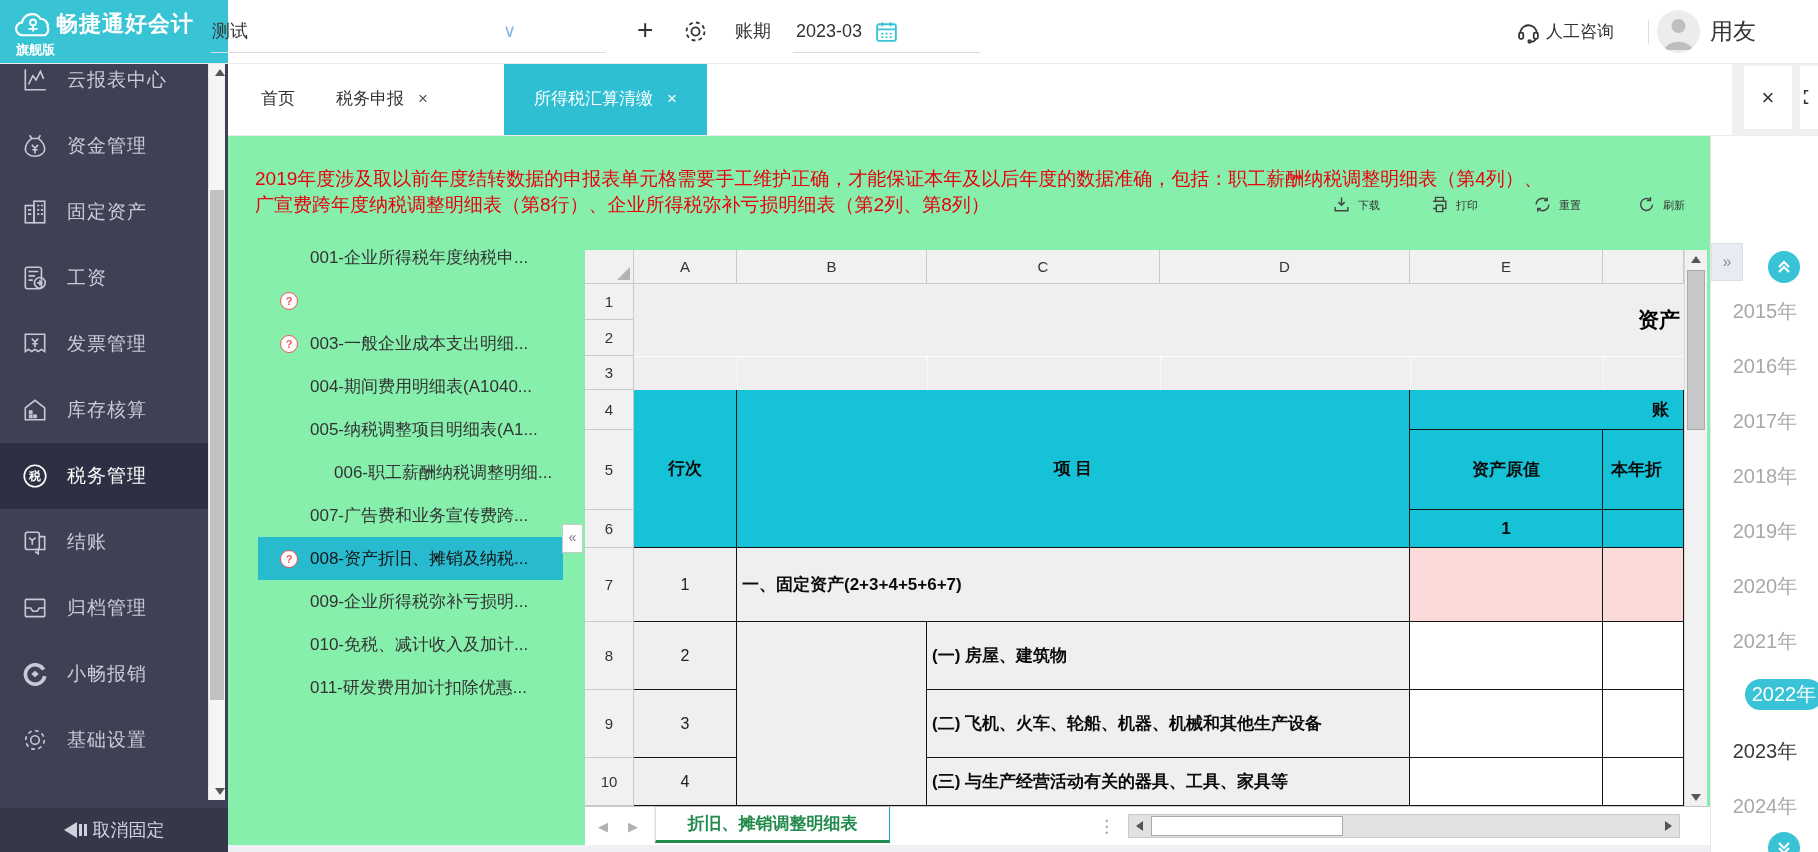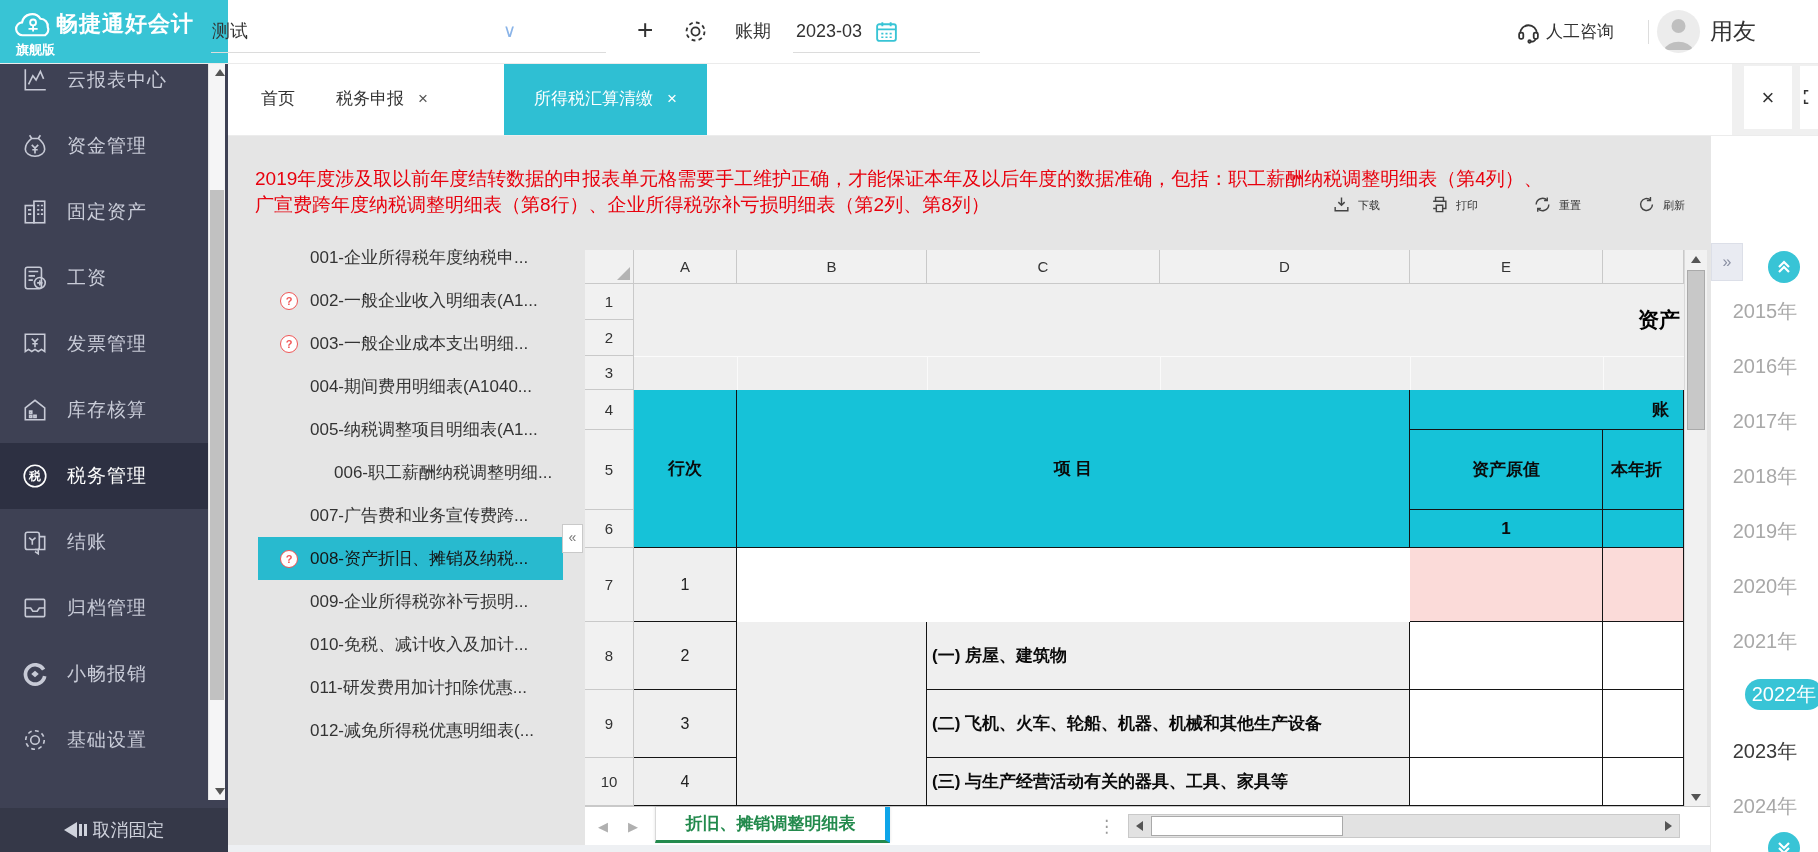--- a/index.html
+++ b/index.html
@@ -1,18 +1,18 @@
 <!DOCTYPE html>
 <html><head>
 <meta charset="utf-8">
 <style>
   html,body{margin:0;padding:0;width:1818px;height:852px;overflow:hidden;
     font-family:"Liberation Sans","DejaVu Sans",sans-serif;background:#fff;}
   .abs{position:absolute;}
-  #stage{position:relative;width:1818px;height:852px;background:#e5e5e5;overflow:hidden;}
+  #stage{position:relative;width:1818px;height:852px;background:#86efac;overflow:hidden;}
 
   
   #topbar{left:0;top:0;width:1818px;height:63px;background:#fff;border-bottom:1px solid #ebebeb;z-index:30;}
   #logo{left:0;top:0;width:228px;height:63px;background:#38c4d5;color:#fff;}
   #logo .brand-title{position:absolute;left:56px;top:9px;font-size:22px;font-weight:bold;letter-spacing:1px;}
   #logo .brand-sub{position:absolute;left:16px;top:41px;font-size:13px;font-weight:bold;}
   #logo svg{position:absolute;left:12px;top:7px;}
   .tb-text{position:absolute;top:0;height:63px;line-height:63px;font-size:18px;color:#333;}
   .tb-line{position:absolute;top:52px;height:1px;background:#dcdcdc;}
   .plus{font-size:28px;font-weight:300;color:#333;line-height:60px;}
@@ -76,21 +76,21 @@
   .sheet-title{position:absolute;left:1053px;top:34px;height:72px;line-height:72px;font-weight:bold;font-size:21px;color:#000;white-space:nowrap;}
 
   
   .sbv{left:1684px;top:250px;width:22px;height:556px;background:#f1f1f1;border-left:1px solid #d9d9d9;}
   .sb-box{position:absolute;left:0;width:22px;height:18px;display:flex;align-items:center;justify-content:center;}
   .sbv-thumb{position:absolute;left:2px;top:20px;width:18px;height:160px;background:#c8c8c8;border:1px solid #aaa;box-sizing:border-box;}
 
   
   #sheetbar{left:585px;top:806px;width:1125px;height:39px;background:#fff;border-top:1px solid #c9c9c9;}
   .nav-arrow{position:absolute;top:0;height:39px;line-height:39px;font-size:13px;color:#b0b0b0;cursor:pointer;}
-  #sheet-tab{position:absolute;left:70px;top:0;width:235px;height:36px;background:#fff;border-left:1px solid #d8d8d8;border-right:5px solid #0ea5e9;border-bottom:3px solid #238a4d;box-sizing:border-box;text-align:center;line-height:34px;font-size:17px;font-weight:bold;color:#238a4d;cursor:pointer;box-shadow:0 -1px 3px rgba(0,0,0,.12);}
+  #sheet-tab{position:absolute;left:70px;top:0;width:235px;height:36px;background:#fff;border-left:1px solid #d8d8d8;border-right:1px solid #0ea5e9;border-bottom:3px solid #238a4d;box-sizing:border-box;text-align:center;line-height:34px;font-size:17px;font-weight:bold;color:#238a4d;cursor:pointer;box-shadow:0 -1px 3px rgba(0,0,0,.12);}
   #dots{position:absolute;left:513px;top:0;height:39px;line-height:39px;color:#999;font-size:17px;letter-spacing:1px;cursor:pointer;}
   #hscroll{position:absolute;left:543px;top:7px;width:552px;height:24px;background:#e2e2e2;border:1px solid #c9c9c9;box-sizing:border-box;}
   #hthumb{position:absolute;left:22px;top:1px;width:192px;height:20px;background:#fff;border:1px solid #a9a9a9;box-sizing:border-box;}
   .h-box{position:absolute;top:0;width:21px;height:22px;display:flex;align-items:center;justify-content:center;background:#e2e2e2;}
   .tri-left{width:0;height:0;border-top:5px solid transparent;border-bottom:5px solid transparent;border-right:7px solid #555;}
   .tri-right{width:0;height:0;border-top:5px solid transparent;border-bottom:5px solid transparent;border-left:7px solid #555;}
   #bottom-strip{left:228px;top:845px;width:1590px;height:7px;background:#eef0f3;}
 
   
   #yearpanel{left:1710px;top:135px;width:108px;height:717px;background:#fff;border-left:1px solid #e6e6e6;}
@@ -312,21 +312,20 @@
     </div>
 
   <div id="rlist" class="abs">
       <div class="r-item" style="top: 0px; padding-left: 47px;">
         <div class="r-bg"></div>
         <span class="r-label">001-企业所得税年度纳税申...</span>
       </div>
       <div class="r-item" style="top: 43px;">
         <div class="r-bg"></div>
         <span class="help-badge">?</span>
-        <span class="r-label">002-一般企业收入明细表(A1...</span>
       </div>
       <div class="r-item" style="top: 86px;">
         <div class="r-bg"></div>
         <span class="help-badge">?</span>
         <span class="r-label">003-一般企业成本支出明细...</span>
       </div>
       <div class="r-item" style="top: 129px;">
         <div class="r-bg"></div>
         <span class="r-label">004-期间费用明细表(A1040...</span>
       </div>
@@ -351,24 +350,20 @@
         <div class="r-bg"></div>
         <span class="r-label">009-企业所得税弥补亏损明...</span>
       </div>
       <div class="r-item" style="top: 387px;">
         <div class="r-bg"></div>
         <span class="r-label">010-免税、减计收入及加计...</span>
       </div>
       <div class="r-item" style="top: 430px;">
         <div class="r-bg"></div>
         <span class="r-label">011-研发费用加计扣除优惠...</span>
-      </div>
-      <div class="r-item" style="top: 473px;">
-        <div class="r-bg"></div>
-        <span class="r-label">012-减免所得税优惠明细表(...</span>
       </div>
     </div>
   <div id="collapse-handle" class="abs">«</div>
 
   <div id="sheet" class="abs">
       <div class="chrome" style="left: 0px; top: 0px; width: 49px; height: 34px;">
         <div class="corner-tri"></div>
       </div>
       <div class="chrome" style="left: 49px; top: 0px; width: 103px; height: 34px; line-height: 33px;">A</div>
       <div class="chrome" style="left: 152px; top: 0px; width: 190px; height: 34px; line-height: 33px;">B</div>
@@ -397,20 +392,21 @@
       <div class="abs" style="left: 49px; top: 140px; width: 1050px; height: 1px; background: rgb(20, 20, 20);"></div>
       <div class="abs" style="left: 49px; top: 140px; width: 1px; height: 416px; background: rgb(20, 20, 20);"></div>
       <div class="cell tl" style="left: 49px; top: 140px; width: 103px; height: 158px;">行次</div>
       <div class="cell tl" style="left: 152px; top: 140px; width: 673px; height: 158px;">项 目</div>
       <div class="cell tl" style="left: 825px; top: 140px; width: 274px; height: 40px; justify-content: flex-end; padding-right: 14px; box-sizing: border-box;">账</div>
       <div class="cell tl" style="left: 825px; top: 180px; width: 193px; height: 80px;">资产原值</div>
       <div class="cell tl" style="left: 1018px; top: 180px; width: 81px; height: 80px; justify-content: flex-start; padding-left: 8px; white-space: nowrap; overflow: hidden;">本年折</div>
       <div class="cell tl" style="left: 825px; top: 260px; width: 193px; height: 38px;">1</div>
       <div class="cell tl" style="left: 1018px; top: 260px; width: 81px; height: 38px;"></div>
       <div class="cell ga" style="left: 49px; top: 298px; width: 103px; height: 74px;">1</div>
+      <div class="cell gt" style="left: 152px; top: 298px; width: 673px; height: 74px;">一、固定资产(2+3+4+5+6+7)</div>
       <div class="cell " style="left: 825px; top: 298px; width: 193px; height: 74px; background: rgb(251, 219, 217);"></div>
       <div class="cell " style="left: 1018px; top: 298px; width: 81px; height: 74px; background: rgb(251, 219, 217);"></div>
       <div class="cell " style="left: 152px; top: 372px; width: 190px; height: 184px; background: rgb(239, 239, 239);"></div>
       <div class="cell ga" style="left: 49px; top: 372px; width: 103px; height: 68px;">2</div>
       <div class="cell gt" style="left: 342px; top: 372px; width: 483px; height: 68px;">(一) 房屋、建筑物</div>
       <div class="cell " style="left: 825px; top: 372px; width: 193px; height: 68px; background: rgb(255, 255, 255);"></div>
       <div class="cell " style="left: 1018px; top: 372px; width: 81px; height: 68px; background: rgb(255, 255, 255);"></div>
       <div class="cell ga" style="left: 49px; top: 440px; width: 103px; height: 68px;">3</div>
       <div class="cell gt" style="left: 342px; top: 440px; width: 483px; height: 68px;">(二) 飞机、火车、轮船、机器、机械和其他生产设备</div>
       <div class="cell " style="left: 825px; top: 440px; width: 193px; height: 68px; background: rgb(255, 255, 255);"></div>

